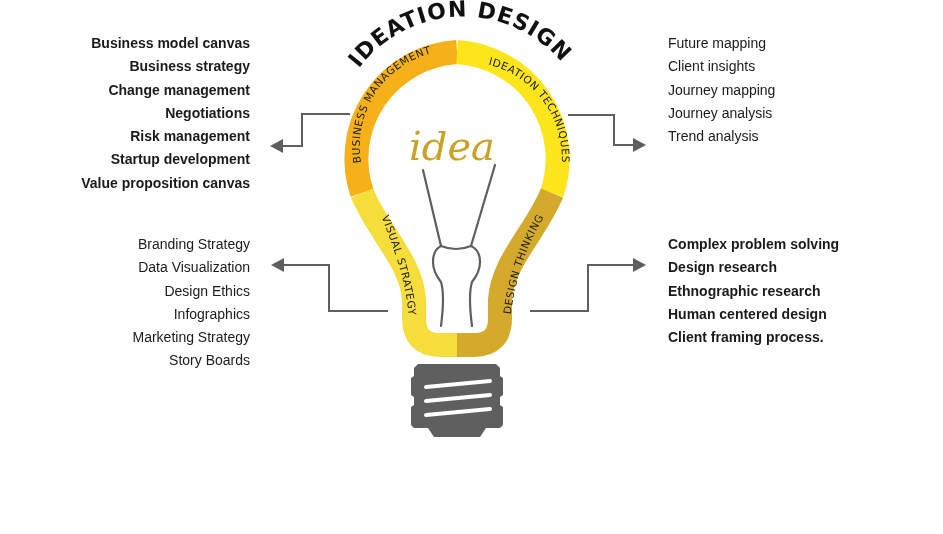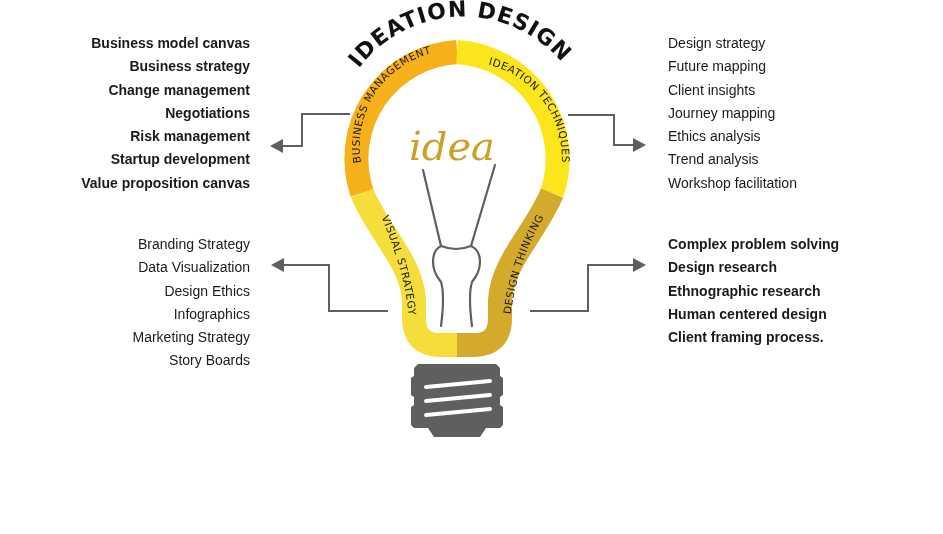--- a/index.html
+++ b/index.html
@@ -110,27 +110,25 @@
 <ul id="list-visual" class="list right-align">
   <li>Branding Strategy</li>
   <li>Data Visualization</li>
   <li>Design Ethics</li>
   <li>Infographics</li>
   <li>Marketing Strategy</li>
   <li>Story Boards</li>
 </ul>
 
 <ul id="list-ideation" class="list">
-  <li>Design strategy</li>
   <li>Future mapping</li>
   <li>Client insights</li>
   <li>Journey mapping</li>
-  <li>Ethics analysis</li>
+  <li>Journey analysis</li>
   <li>Trend analysis</li>
-  <li>Workshop facilitation</li>
 </ul>
 
 <ul id="list-thinking" class="list bold">
   <li>Complex problem solving</li>
   <li>Design research</li>
   <li>Ethnographic research</li>
   <li>Human centered design</li>
   <li>Client framing process.</li>
 </ul>
 

